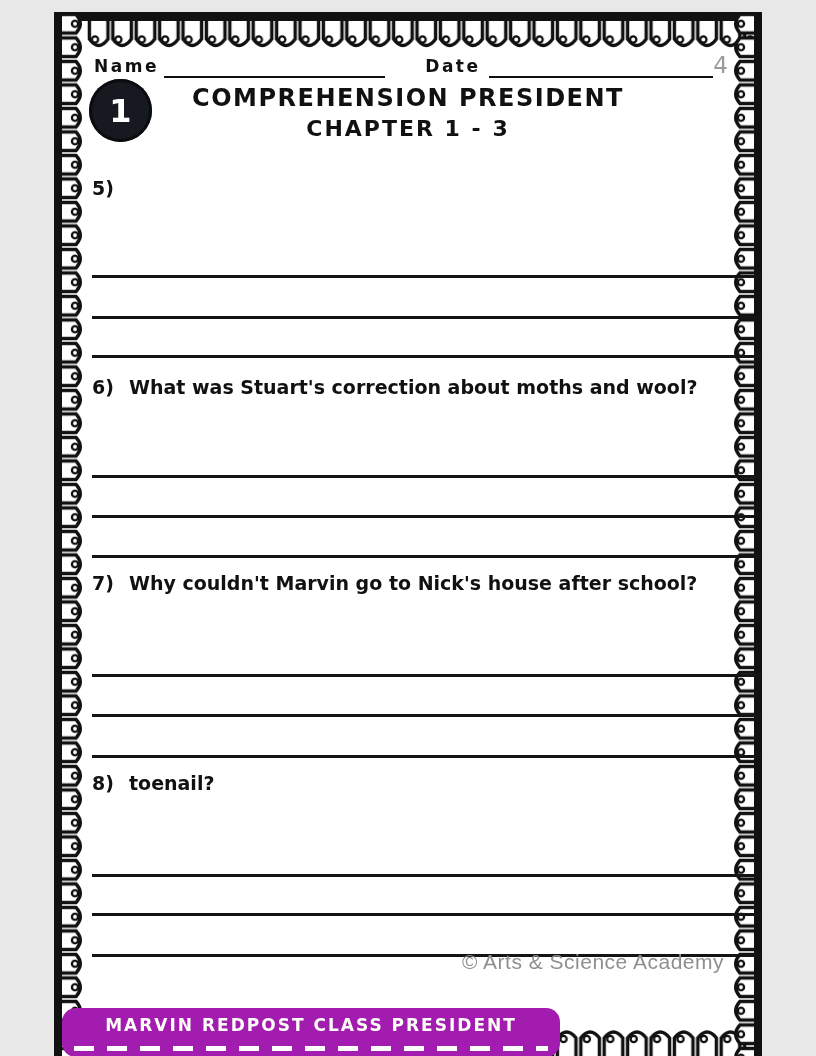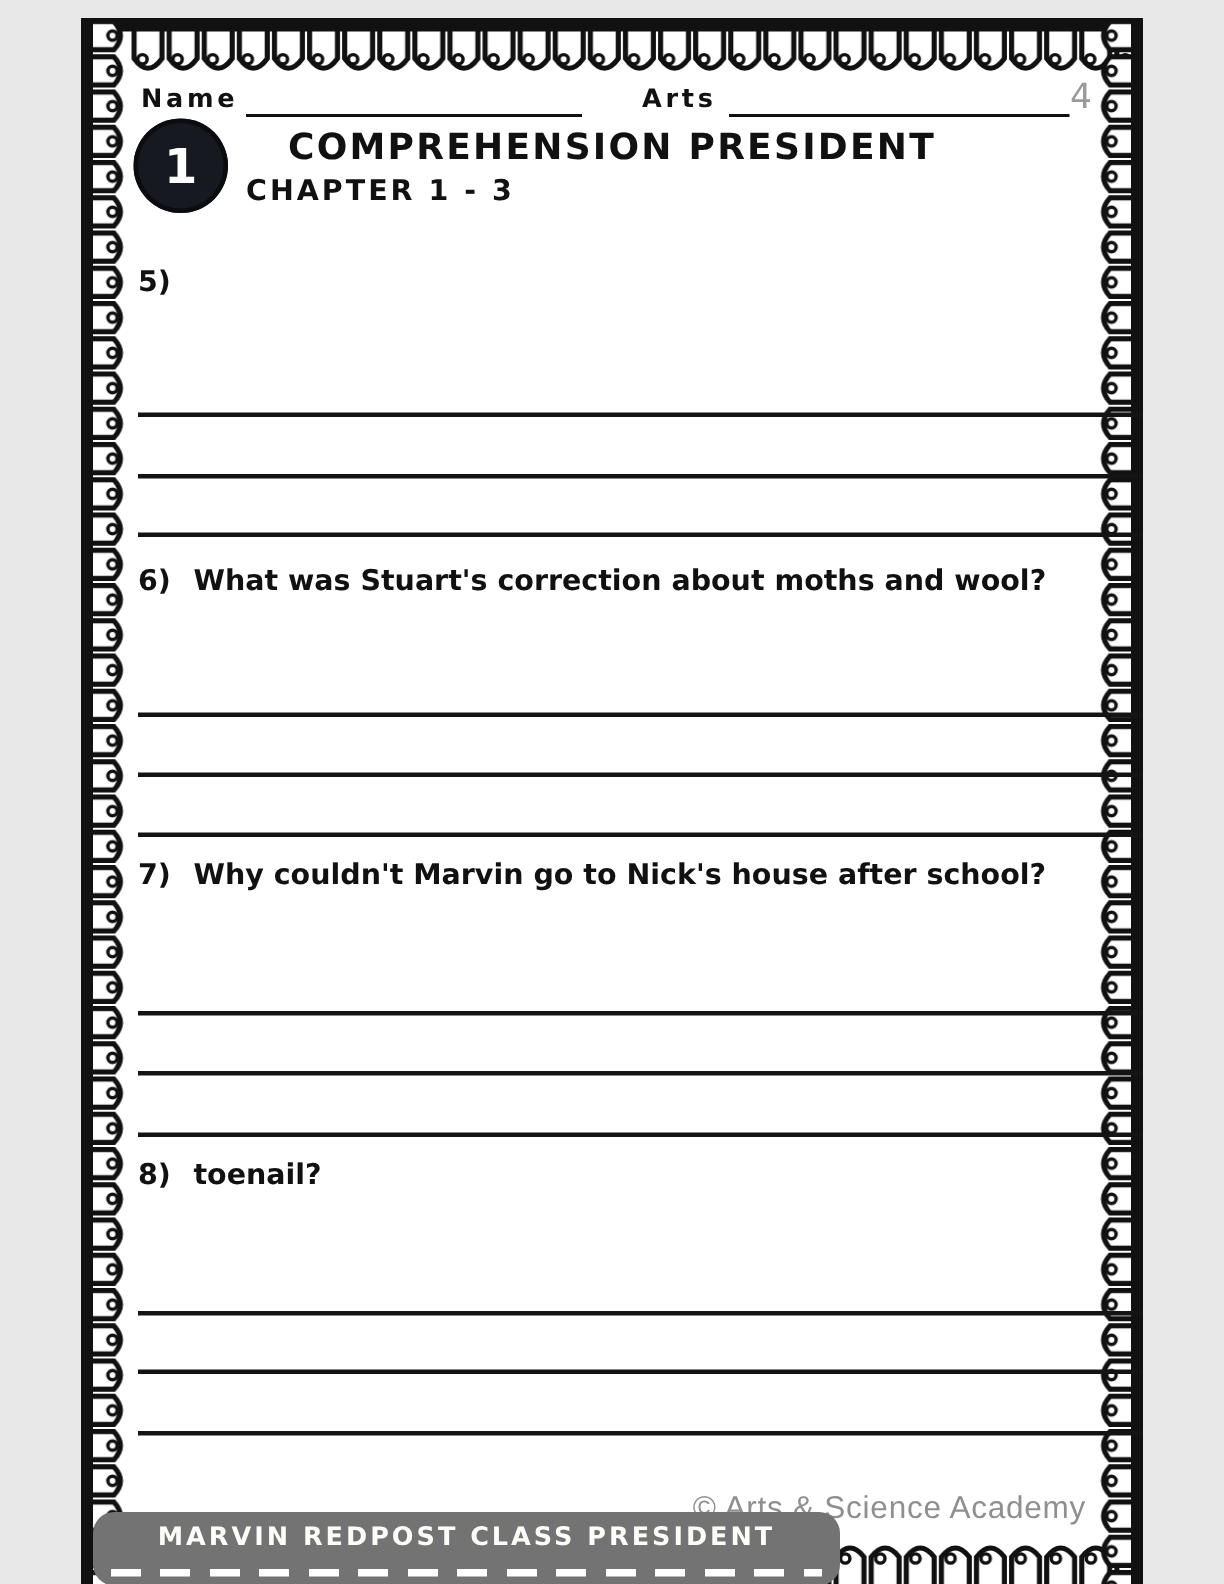--- a/index.html
+++ b/index.html
@@ -29,51 +29,51 @@
     position:absolute;left:35px;top:67px;width:63px;height:63px;border-radius:50%;
     background:#171921;box-shadow:inset 0 0 0 3px #0b0c10;
     display:flex;align-items:center;justify-content:center;
   }
   .badge span{color:#fff;font-size:32px;font-weight:bold;}
   .title{
     position:absolute;top:72px;left:110px;right:110px;text-align:center;
     font-size:24px;font-weight:bold;letter-spacing:1.5px;white-space:nowrap;
   }
   .subtitle{
-    position:absolute;top:104px;left:110px;right:110px;text-align:left;
-    font-size:19px;font-weight:bold;letter-spacing:2px;
+    position:absolute;top:104px;left:110px;right:110px;text-align:center;
+    font-size:22px;font-weight:bold;letter-spacing:2px;
   }
   
   .question{
     position:absolute;left:38px;width:738px;display:flex;
     font-size:19px;font-weight:bold;line-height:30px;color:#111;
   }
   .qnum{flex:none;width:37px;}
   .qtext{flex:1;}
   .stretch{text-align:justify;text-align-last:justify;}
   .q5{top:161px;} .q6{top:360px;} .q7{top:556px;} .q8{top:756px;}
   .answer-line{
     position:absolute;left:38px;width:738px;height:0;
     border-top:3px solid #141414;
   }
   
   .banner{
     position:absolute;left:8px;top:996px;width:498px;height:49px;
-    background:#737373;border-radius:14px;z-index:3;
+    background:#a21caf;border-radius:14px;z-index:3;
   }
   .banner-text{
     position:absolute;top:7px;left:0;right:0;text-align:center;
     color:#fdfdf8;font-size:17px;font-weight:bold;letter-spacing:2px;white-space:nowrap;
   }
   .banner-dashes{
     position:absolute;left:12px;right:12px;bottom:6px;height:5px;
     background:repeating-linear-gradient(90deg,#fff 0 20px,transparent 20px 33px);
   }
   .copyright{
-    position:absolute;right:38px;top:982px;z-index:2;
+    position:absolute;right:38px;top:938px;z-index:2;
     font-family:"Liberation Sans",sans-serif;font-size:21px;color:#8f8f8f;
     letter-spacing:0.5px;white-space:nowrap;
   }
 </style>
 </head>
 <body>
 
 <div class="page">
 
   <svg class="b-top" width="816" height="44">
@@ -116,21 +116,21 @@
         <circle cx="12" cy="11.75" r="3.1" fill="#fff" stroke="#111" stroke-width="2.3"></circle>
       </pattern>
     </defs>
     <rect x="0" y="0" width="33" height="1056" fill="url(#pr)"></rect>
     <rect x="25" y="0" width="8" height="1056" fill="#111"></rect>
   </svg>
 
   <div class="header-row">
     <span class="hdr-label">Name</span>
     <span class="blank name-blank"></span>
-    <span class="hdr-label date-label">Arts</span>
+    <span class="hdr-label date-label">Date</span>
     <span class="blank date-blank"></span>
     <span class="page-num">4</span>
   </div>
 
   <div class="badge">
     <span>1</span>
   </div>
 
   <div class="title">COMPREHENSION PRESIDENT</div>
   <div class="subtitle">CHAPTER 1 - 3</div>

